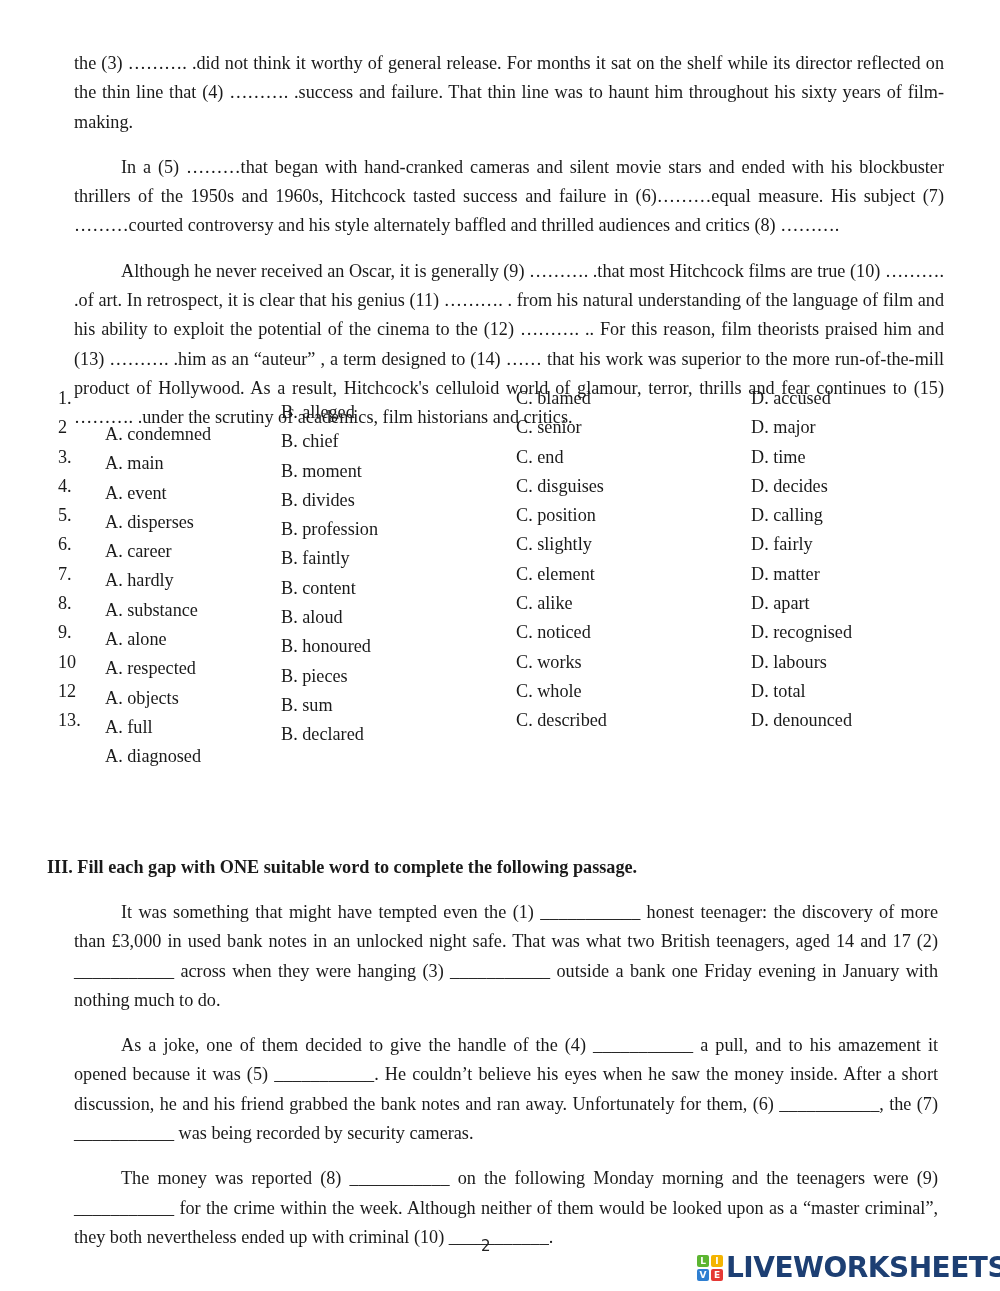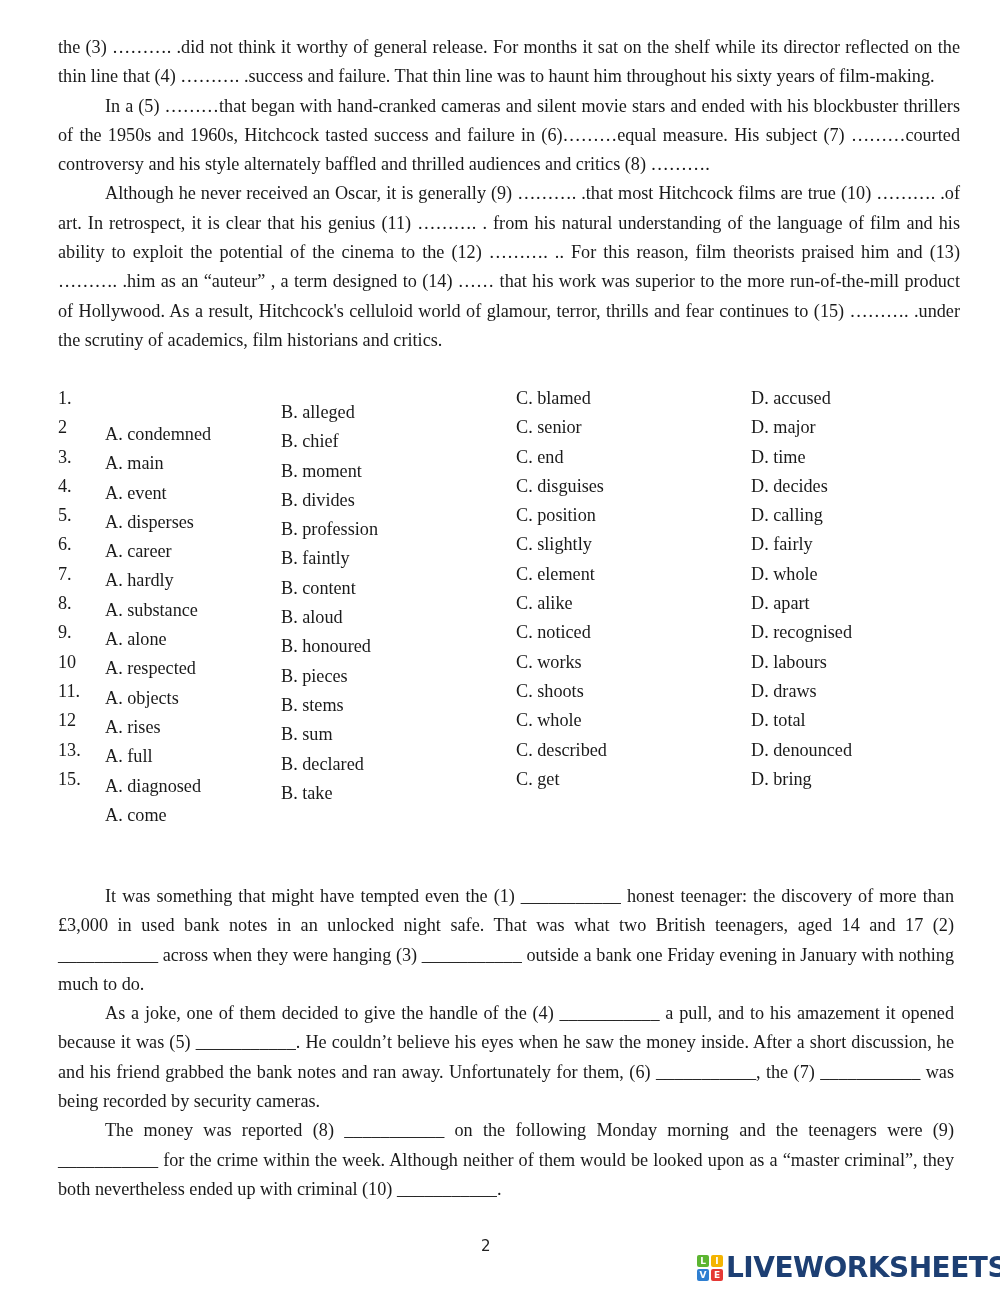--- a/index.html
+++ b/index.html
@@ -6,21 +6,21 @@
     body {
       width: 1000px; height: 1291px; position: relative; overflow: hidden;
       font-family: "Liberation Serif", "DejaVu Serif", serif;
       color: #1a1a1a;
     }
     .page { position: absolute; left: 0; top: 0; width: 1000px; height: 1291px; }
     .passage {
       position: absolute; left: 58px; width: 902px;
       font-size: 18.2px; line-height: 29.3px; text-align: justify;
     }
-    .passage p { margin: 0; }
+    .passage p { margin: 16px; }
     .passage p.indent { text-indent: 47px; }
     #passage1 { top: 33px; }
     .options {
       position: absolute; left: 58px; top: 384px; width: 900px;
       font-size: 18.2px; line-height: 29.3px;
     }
     .opt-row { position: relative; height: 29.3px; }
     .opt-row span { position: absolute; top: 0; white-space: nowrap; }
     .opt-num { left: 0; }
     .opt-a { left: 47px; margin-top: 36px; }
@@ -106,21 +106,21 @@
         <span class="opt-a">A. hardly</span>
         <span class="opt-b">B. faintly</span>
         <span class="opt-c">C. slightly</span>
         <span class="opt-d">D. fairly</span>
       </div>
       <div class="opt-row">
         <span class="opt-num">7.</span>
         <span class="opt-a">A. substance</span>
         <span class="opt-b">B. content</span>
         <span class="opt-c">C. element</span>
-        <span class="opt-d">D. whole</span>
+        <span class="opt-d">D. matter</span>
       </div>
       <div class="opt-row">
         <span class="opt-num">8.</span>
         <span class="opt-a">A. alone</span>
         <span class="opt-b">B. aloud</span>
         <span class="opt-c">C. alike</span>
         <span class="opt-d">D. apart</span>
       </div>
       <div class="opt-row">
         <span class="opt-num">9.</span>
@@ -130,49 +130,36 @@
         <span class="opt-d">D. recognised</span>
       </div>
       <div class="opt-row">
         <span class="opt-num">10</span>
         <span class="opt-a">A. objects</span>
         <span class="opt-b">B. pieces</span>
         <span class="opt-c">C. works</span>
         <span class="opt-d">D. labours</span>
       </div>
       <div class="opt-row">
-        <span class="opt-num">11.</span>
-        <span class="opt-a">A. rises</span>
-        <span class="opt-b">B. stems</span>
-        <span class="opt-c">C. shoots</span>
-        <span class="opt-d">D. draws</span>
-      </div>
-      <div class="opt-row">
         <span class="opt-num">12</span>
         <span class="opt-a">A. full</span>
         <span class="opt-b">B. sum</span>
         <span class="opt-c">C. whole</span>
         <span class="opt-d">D. total</span>
       </div>
       <div class="opt-row">
         <span class="opt-num">13.</span>
         <span class="opt-a">A. diagnosed</span>
         <span class="opt-b">B. declared</span>
         <span class="opt-c">C. described</span>
         <span class="opt-d">D. denounced</span>
       </div>
-      <div class="opt-row">
-        <span class="opt-num">15.</span>
-        <span class="opt-a">A. come</span>
-        <span class="opt-b">B. take</span>
-        <span class="opt-c">C. get</span>
-        <span class="opt-d">D. bring</span>
-      </div>
     </div>
 
+  <div class="section-heading">III. Fill each gap with ONE suitable word to complete the following passage.</div>
 
   <div class="passage" id="passage2">
     <p class="indent">It was something that might have tempted even the (1) ___________ honest teenager: the discovery of more than £3,000 in used bank notes in an unlocked night safe. That was what two British teenagers, aged 14 and 17 (2) ___________ across when they were hanging (3) ___________ outside a bank one Friday evening in January with nothing much to do.</p>
     <p class="indent">As a joke, one of them decided to give the handle of the (4) ___________ a pull, and to his amazement it opened because it was (5) ___________. He couldn’t believe his eyes when he saw the money inside. After a short discussion, he and his friend grabbed the bank notes and ran away. Unfortunately for them, (6) ___________, the (7) ___________ was being recorded by security cameras.</p>
     <p class="indent">The money was reported (8) ___________ on the following Monday morning and the teenagers were (9) ___________  for the crime within the week. Although neither of them would be looked upon as a “master criminal”, they both nevertheless ended up with criminal (10) ___________.</p>
   </div>
 
   <div class="page-number">2</div>
 
   <div class="logo">

